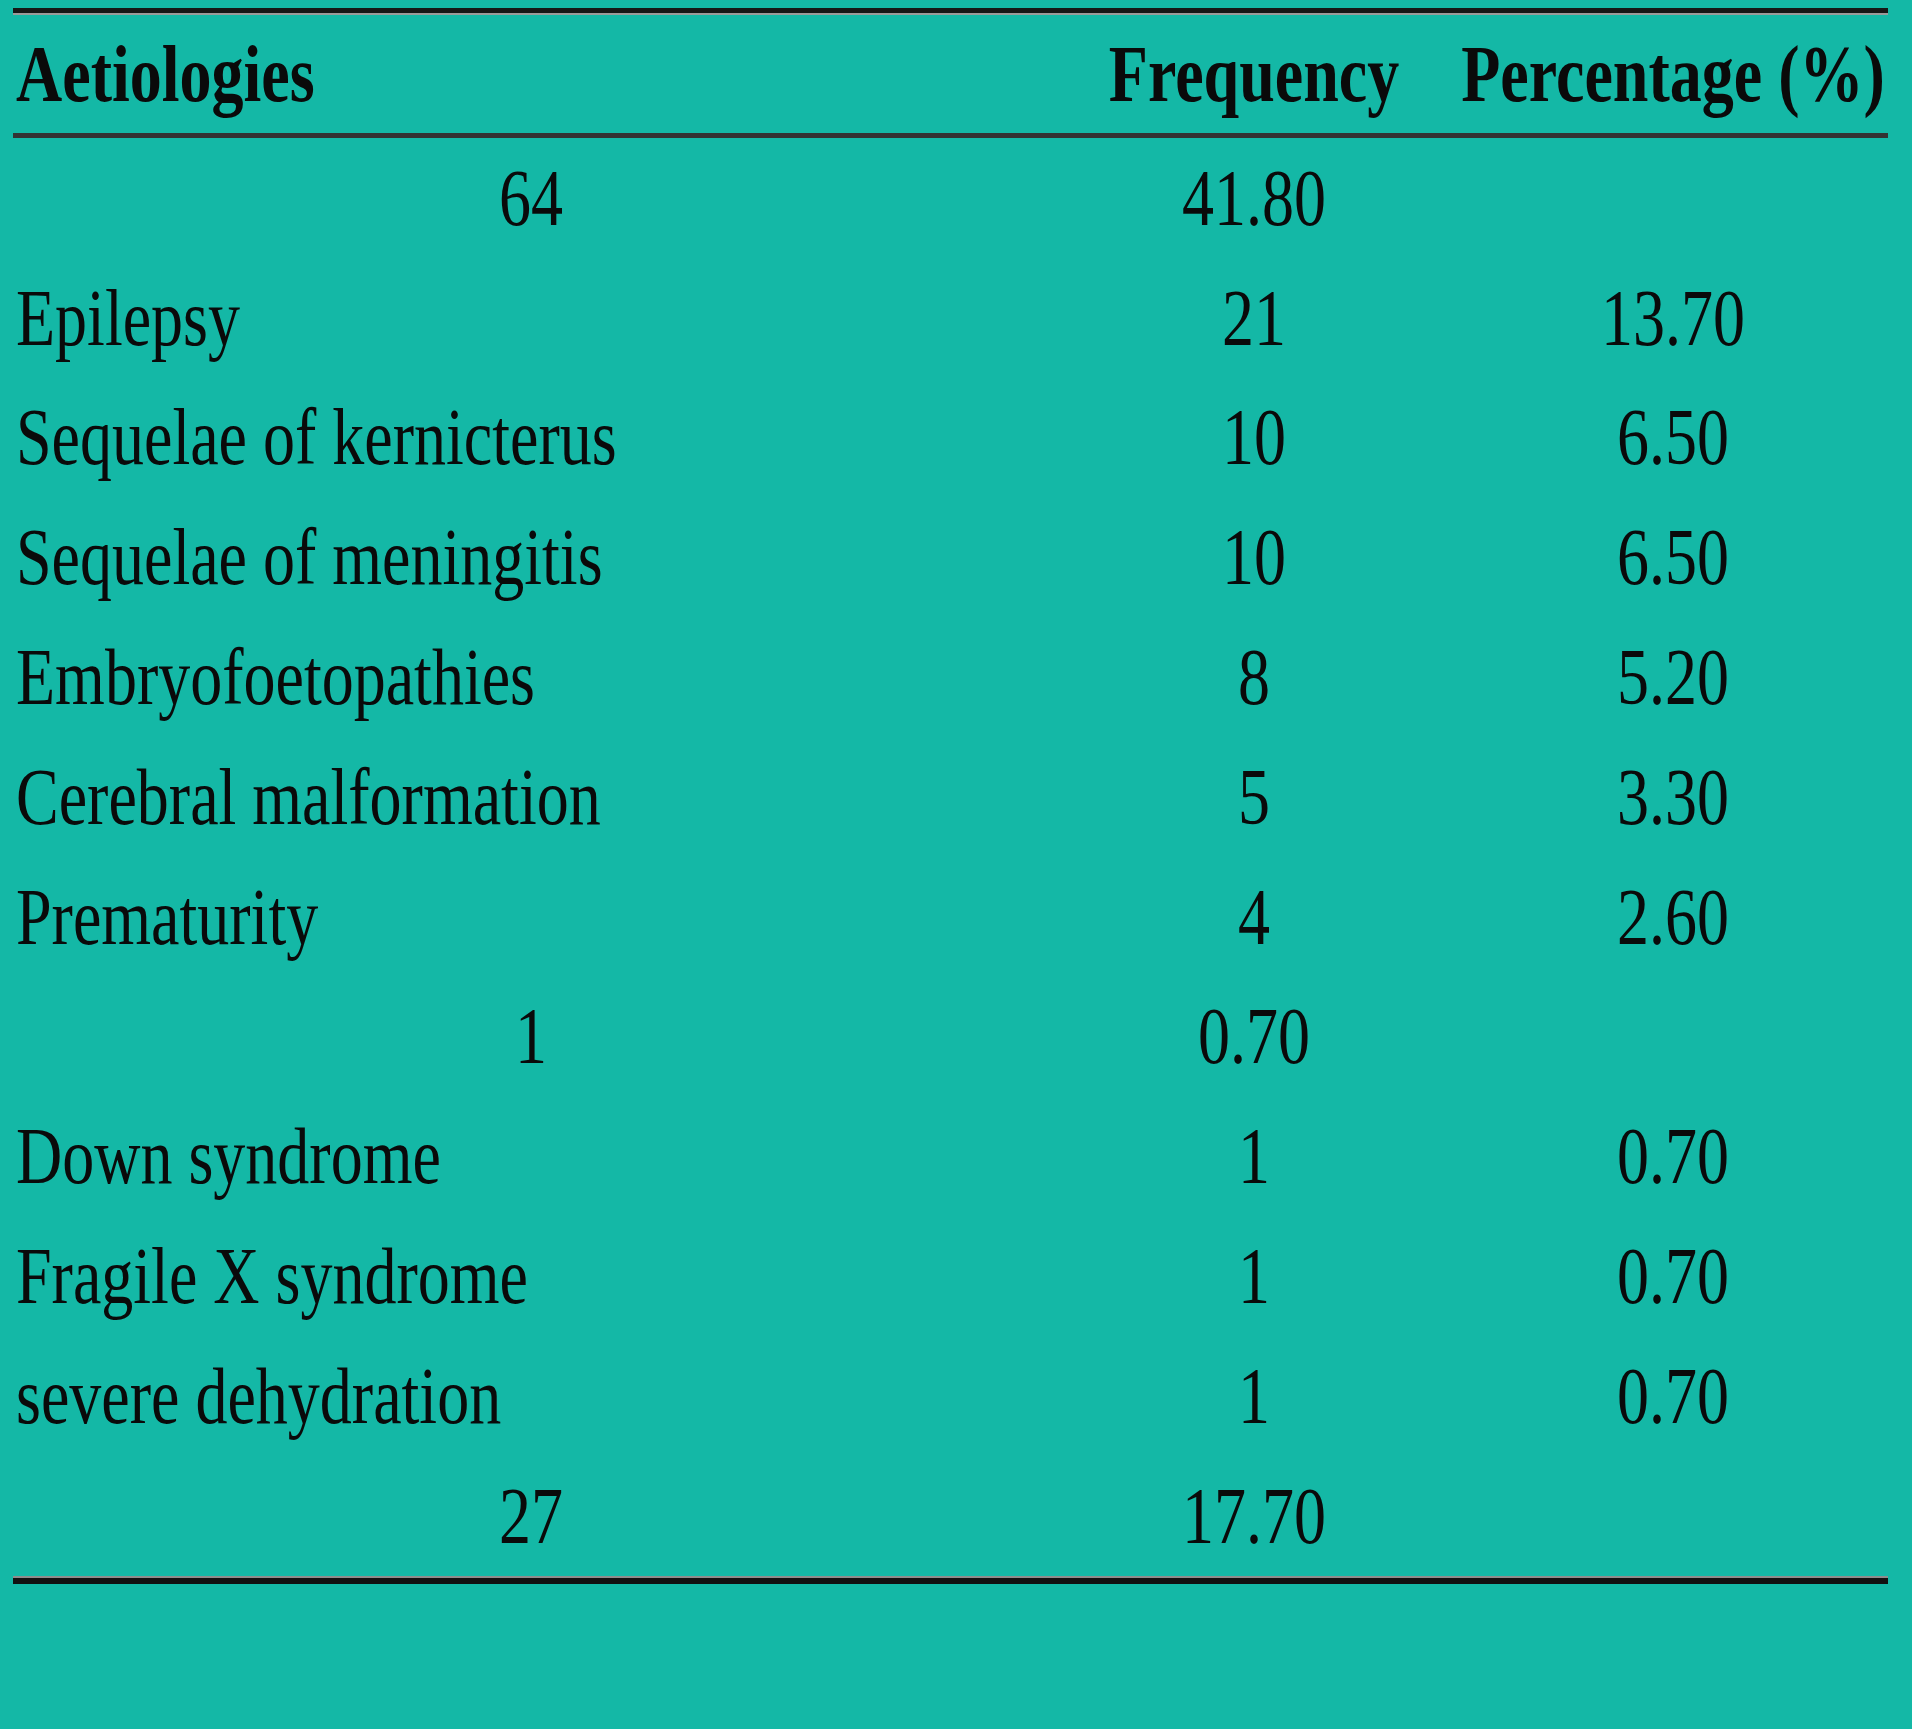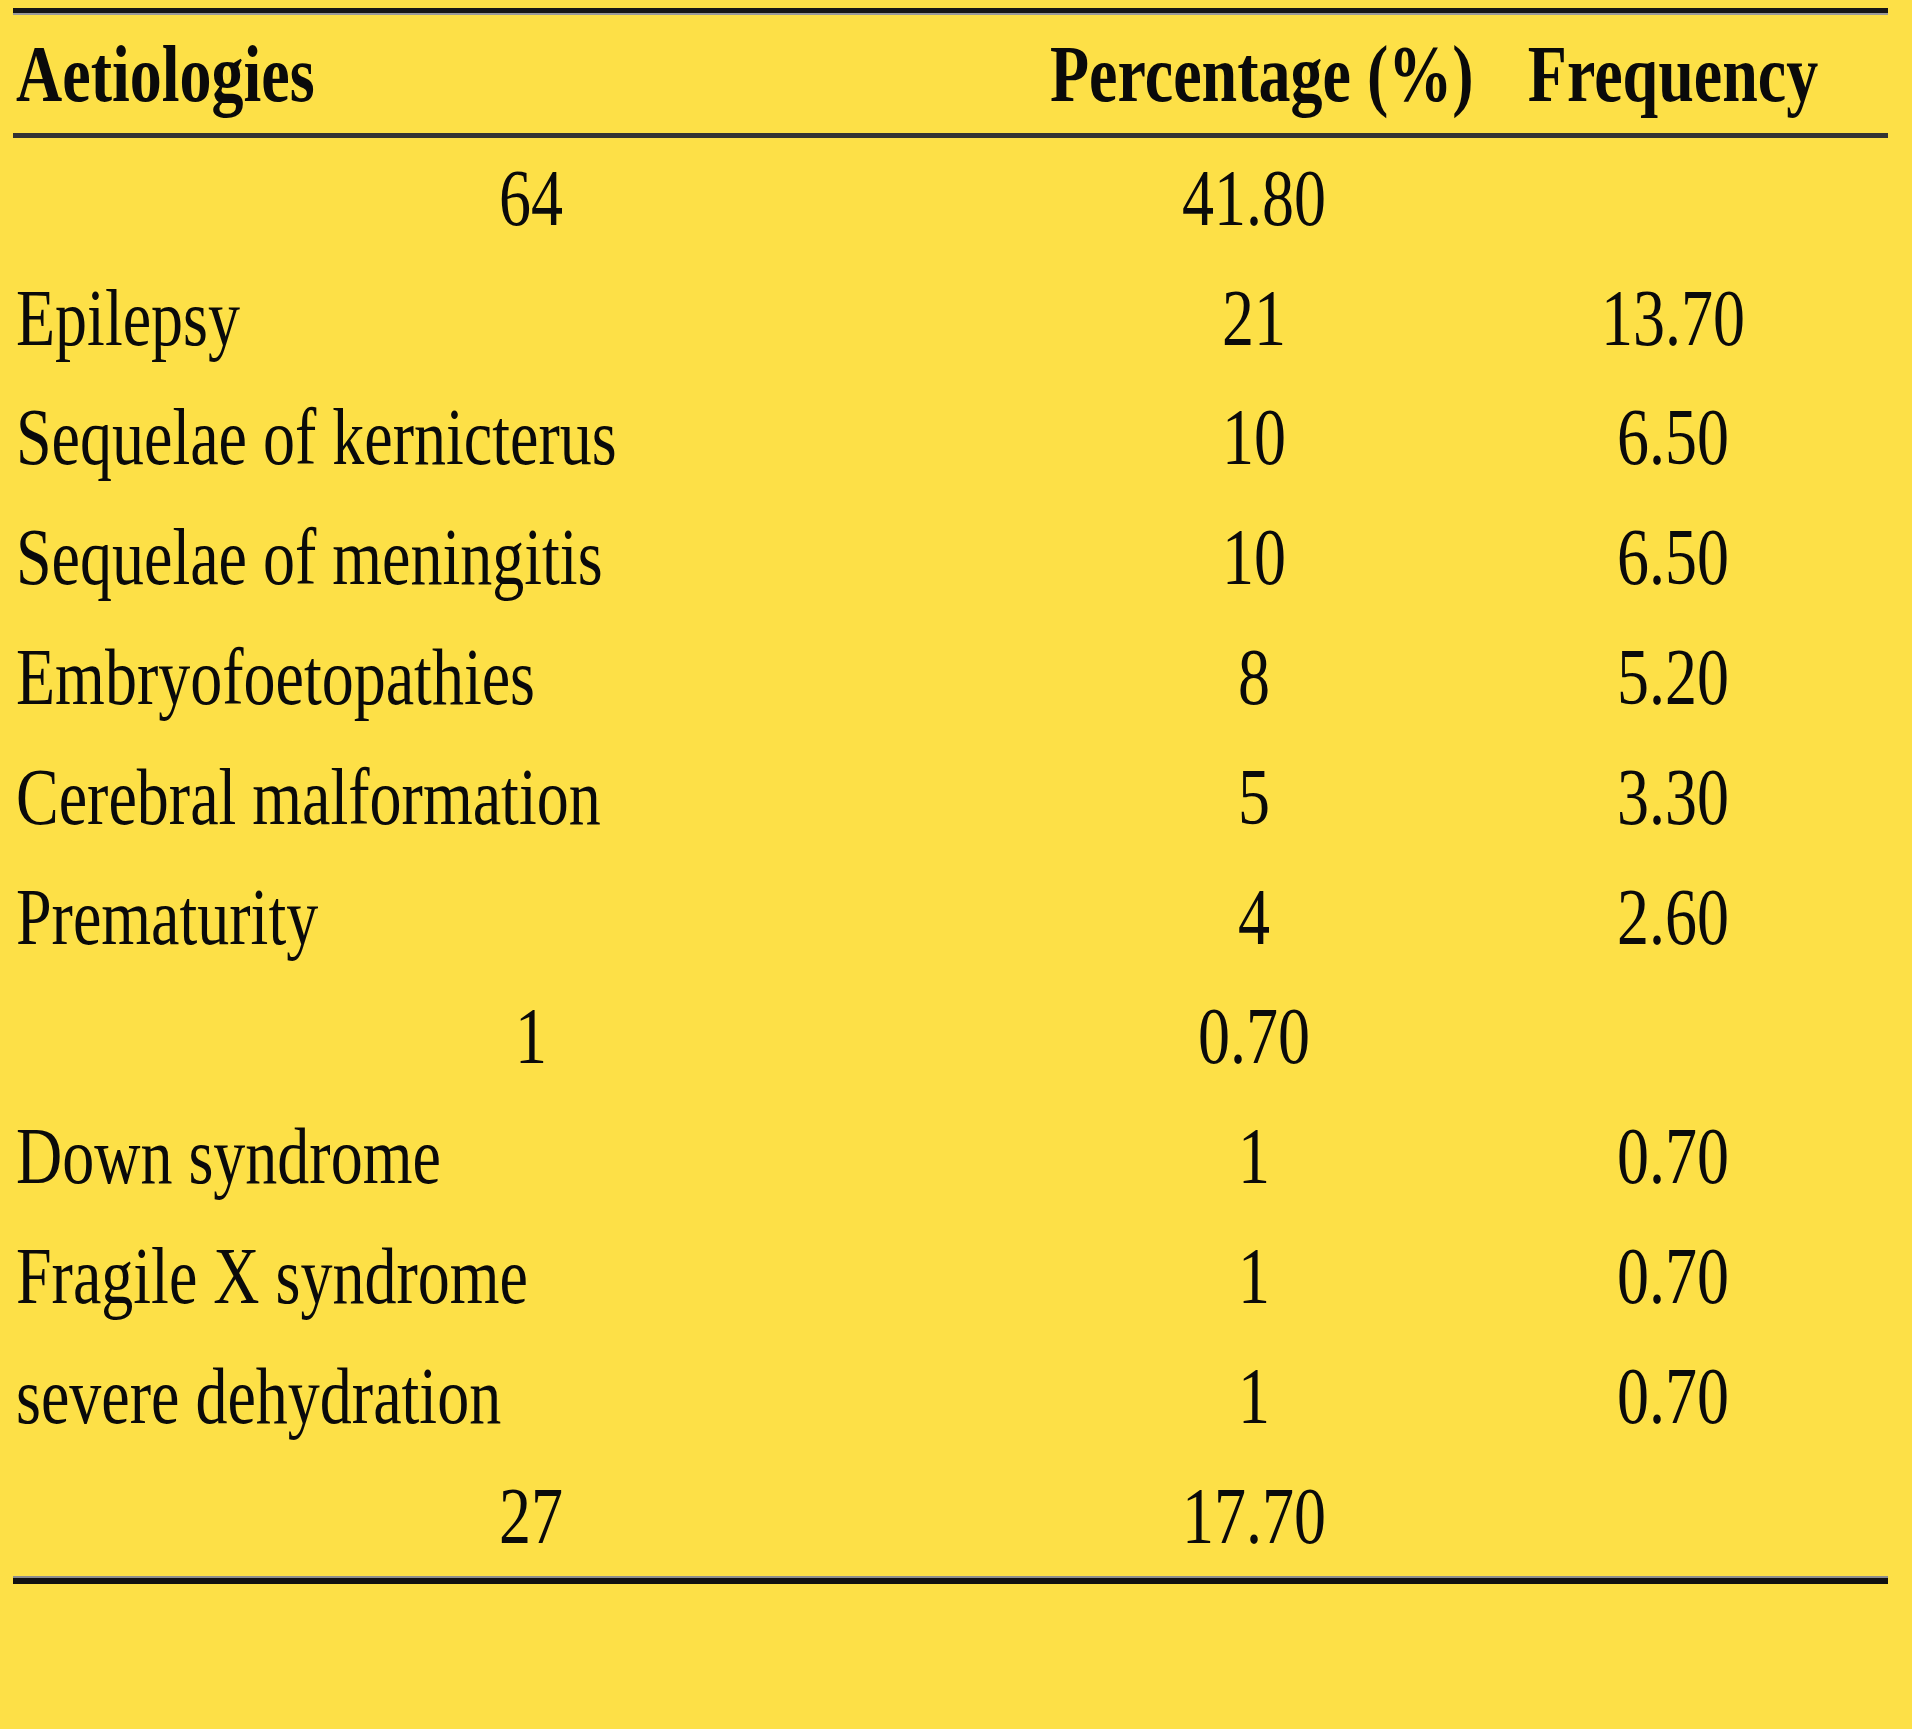--- a/index.html
+++ b/index.html
@@ -4,21 +4,21 @@
 <style>
   html, body {
     margin: 0;
     padding: 0;
     background: #ffffff;
   }
   .page {
     position: relative;
     width: 1912px;
     height: 1729px;
-    background: #fde047;
+    background: #14b8a6;
     overflow: hidden;
     font-family: "Liberation Serif", "DejaVu Serif", serif;
     color: #0a0a0a;
   }
   .rule {
     margin-left: 13px;
     margin-right: 24px;
   }
   .rule-top {
     margin-top: 8px;
@@ -64,26 +64,26 @@
 <body>
 
 <div class="page">
 
   <div class="rule rule-top"></div>
 
   <div class="row header">
     <div class="cell c1 th">
       <span class="t">Aetiologies</span>
     </div>
+    <div class="cell c2 th">
+      <span class="t">Frequency</span>
+    </div>
     <div class="cell c3 th">
       <span class="t">Percentage (%)</span>
     </div>
-    <div class="cell c2 th">
-      <span class="t">Frequency</span>
-    </div>
   </div>
 
   <div class="rule rule-mid"></div>
 
   <div id="tbody">
   <div class="row body">
     <div class="cell c2">
       <span class="t cv">64</span>
     </div>
     <div class="cell c3">

